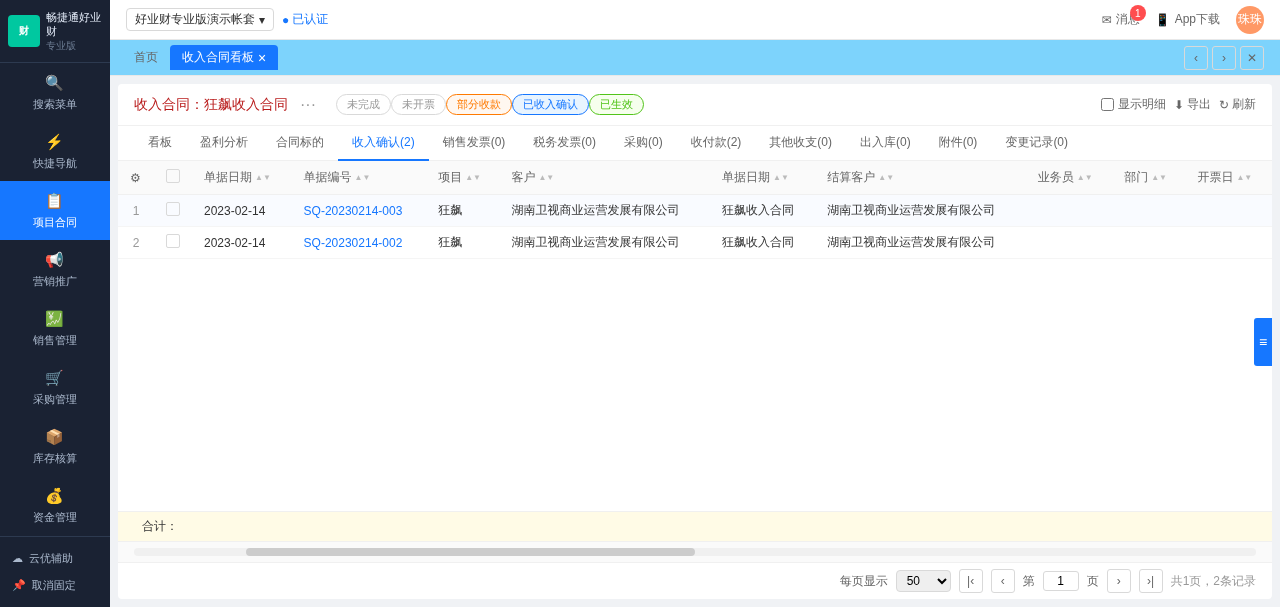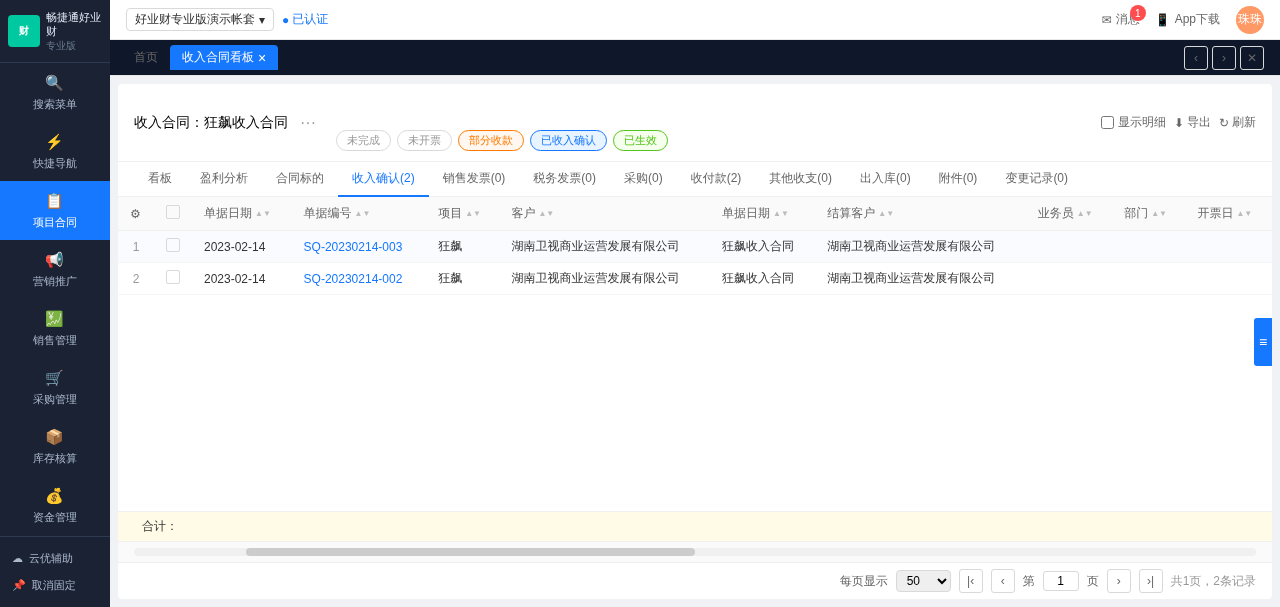--- a/index.html
+++ b/index.html
@@ -24,35 +24,35 @@
     .topbar { background: #fff; border-bottom: 1px solid #e8e8e8; padding: 0 16px; height: 40px; display: flex; align-items: center; justify-content: space-between; flex-shrink: 0; }
     .topbar-left { display: flex; align-items: center; gap: 8px; }
     .company-select { display: flex; align-items: center; gap: 4px; font-size: 12px; color: #333; border: 1px solid #d9d9d9; border-radius: 4px; padding: 2px 8px; cursor: pointer; background: #fff; }
     .verified-badge { display: flex; align-items: center; gap: 3px; color: #1677ff; font-size: 12px; }
     .topbar-right { display: flex; align-items: center; gap: 16px; }
     .topbar-action { display: flex; align-items: center; gap: 4px; font-size: 12px; color: #666; cursor: pointer; position: relative; }
     .badge { background: #ff4d4f; color: #fff; border-radius: 10px; font-size: 10px; padding: 0 4px; min-width: 16px; height: 16px; display: inline-flex; align-items: center; justify-content: center; position: absolute; top: -6px; right: -6px; }
     .avatar { width: 28px; height: 28px; border-radius: 50%; background: #ff9966; display: flex; align-items: center; justify-content: center; color: #fff; font-size: 12px; }
 
     
-    .tabbar { background: #0f172a; border-bottom: 1px solid #e8e8e8; padding: 0 16px; height: 36px; display: flex; align-items: center; gap: 4px; flex-shrink: 0; }
+    .tabbar { background: #7dd3fc; border-bottom: 1px solid #e8e8e8; padding: 0 16px; height: 36px; display: flex; align-items: center; gap: 4px; flex-shrink: 0; }
     .tabbar-home { font-size: 12px; color: #666; padding: 6px 8px; cursor: pointer; }
     .tabbar-tab { display: flex; align-items: center; gap: 4px; background: #1677ff; color: #fff; padding: 4px 12px; border-radius: 4px 4px 0 0; font-size: 12px; cursor: pointer; }
     .tabbar-tab .close-btn { color: #fff; cursor: pointer; font-size: 14px; line-height: 1; }
     .tabbar-nav { margin-left: auto; display: flex; align-items: center; gap: 4px; }
     .tabbar-nav-btn { width: 24px; height: 24px; border: 1px solid #d9d9d9; border-radius: 3px; display: flex; align-items: center; justify-content: center; cursor: pointer; color: #666; font-size: 12px; }
 
     
     .page-content { flex: 1; overflow: hidden; display: flex; flex-direction: column; background: #fff; margin: 8px; border-radius: 4px; }
 
     
     .contract-header { padding: 10px 16px; border-bottom: 1px solid #f0f0f0; display: flex; align-items: center; gap: 12px; flex-shrink: 0; }
-    .contract-title { font-size: 14px; font-weight: 500; color: #000000; }
+    .contract-title { font-size: 14px; font-weight: 500; color: #b91c1c; }
     .header-more { color: #999; cursor: pointer; font-size: 16px; }
-    .status-tags { display: flex; gap: 6px; margin-left: 8px; margin-top: 36px; }
+    .status-tags { display: flex; gap: 0; margin-left: 8px; }
     .status-tag { padding: 2px 10px; border-radius: 12px; font-size: 11px; border: 1px solid; cursor: pointer; }
     .status-tag.default { border-color: #d9d9d9; color: #999; background: #fff; }
     .status-tag.active-orange { border-color: #ff7a00; color: #ff7a00; background: #fff7f0; }
     .status-tag.active-blue { border-color: #1677ff; color: #1677ff; background: #e8f4ff; }
     .status-tag.active-green { border-color: #52c41a; color: #52c41a; background: #f6ffed; }
     .header-actions { margin-left: auto; display: flex; gap: 8px; align-items: center; }
     .header-action-btn { font-size: 12px; color: #666; cursor: pointer; display: flex; align-items: center; gap: 3px; }
 
     
     .tabs { display: flex; border-bottom: 1px solid #f0f0f0; padding: 0 16px; flex-shrink: 0; }

